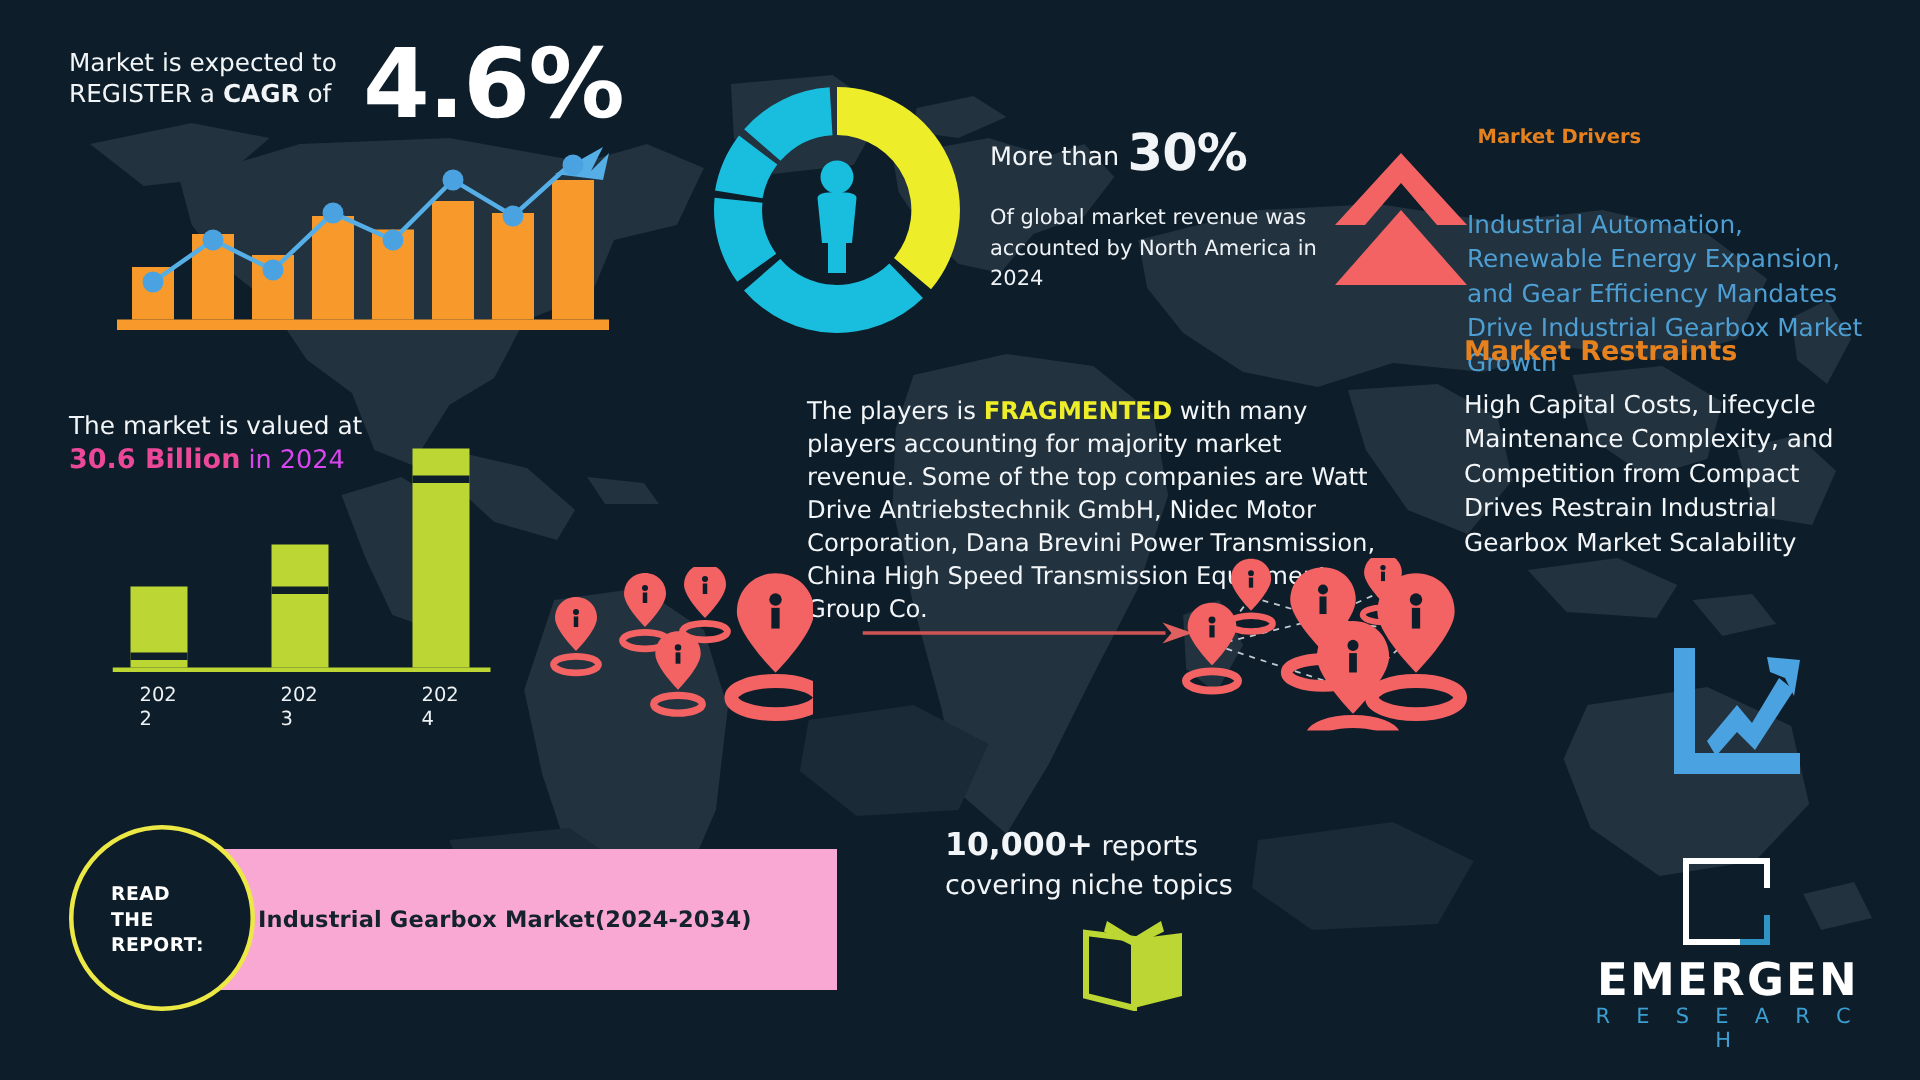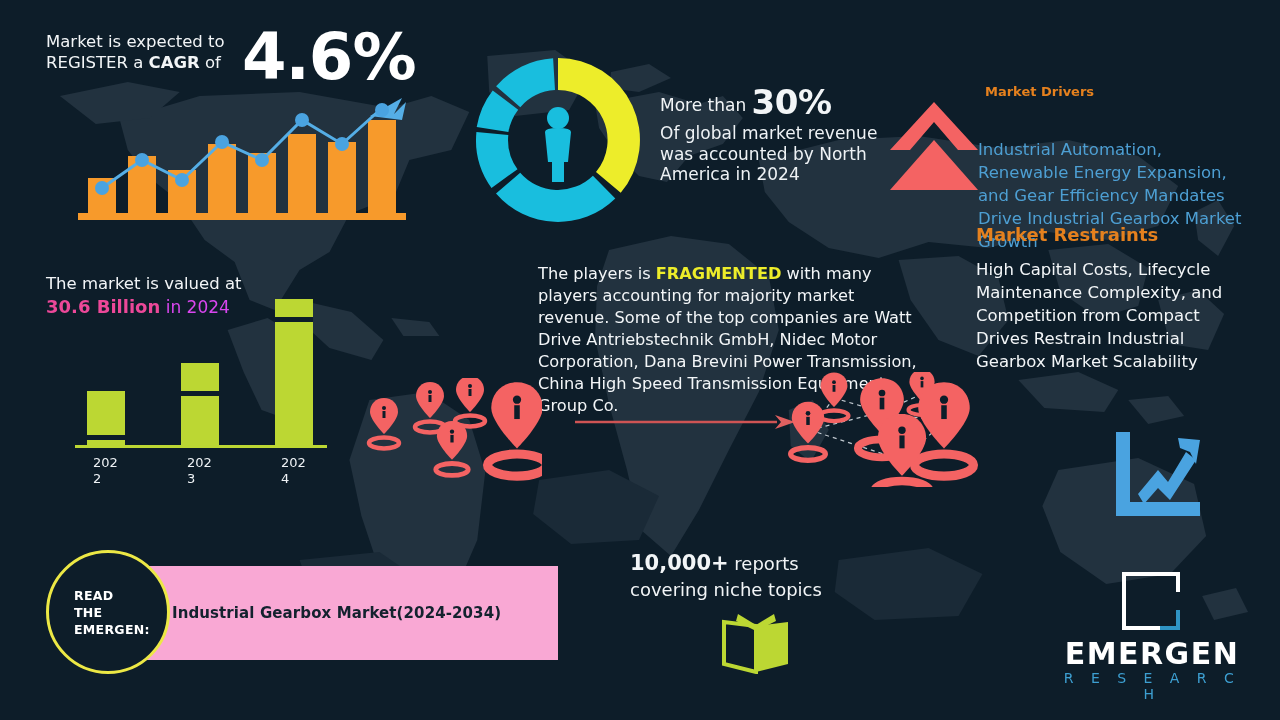--- a/index.html
+++ b/index.html
@@ -37,21 +37,21 @@
   
   #growth-chart { left:70px; top:88px; width:340px; height:135px; }
 
   
   #donut-wrap { left:472px; top:52px; width:172px; height:175px; }
 
   
   #share-block { left:660px; top:88px; width:230px; }
   #share-head { font-size:17px; color:#f2f5f7; line-height:28px; }
   #share-head .big { font-size:34px; font-weight:bold; letter-spacing:-0.5px; vertical-align:-3px; }
-  #share-body { font-size:17px; line-height:20.5px; color:#eef2f5; margin-top:4px; }
+  #share-body { font-size:14px; line-height:20.5px; color:#eef2f5; margin-top:16px; }
 
   
   #arrows-icon { left:888px; top:98px; width:92px; height:92px; }
   #drivers-title { left:985px; top:84px; font-size:13px; font-weight:bold; color:#e5811e; }
   #drivers-text  { left:978px; top:120px; width:268px; font-size:16.5px; line-height:23px; color:#4d9fd3;margin-top:18px; }
   #restraints-title { left:976px; top:224px; font-size:18px; font-weight:bold; color:#e5811e; }
   #restraints-text  { left:976px; top:258px; width:276px; font-size:16.5px; line-height:23px; color:#f3f6f8; }
 
   
   #value-block { left:46px; top:272px; width:300px; }
@@ -380,21 +380,21 @@
     </svg>
   </div>
 
   <div class="abs" id="report-bar">
     <span id="report-bar-label">Industrial Gearbox Market(2024-2034)</span>
   </div>
   <div class="abs" id="report-circle">
     <div id="report-circle-label">
       <span>READ</span><br>
       <span>THE</span><br>
-      <span>EMERGEN:</span>
+      <span>REPORT:</span>
     </div>
   </div>
 
   <div class="abs" id="reports-block">
     <div id="reports-line1"><span class="b">10,000+</span><span> reports</span></div>
     <div id="reports-line2">covering niche topics</div>
   </div>
   <div class="abs" id="book-icon">
     <svg viewBox="0 0 76 62" width="76" height="62" aria-hidden="true">
       <path d="M38 14 L38 60 L6 52 L6 10 Z" fill="#0d1d29" stroke="#bcd733" stroke-width="4"></path>

